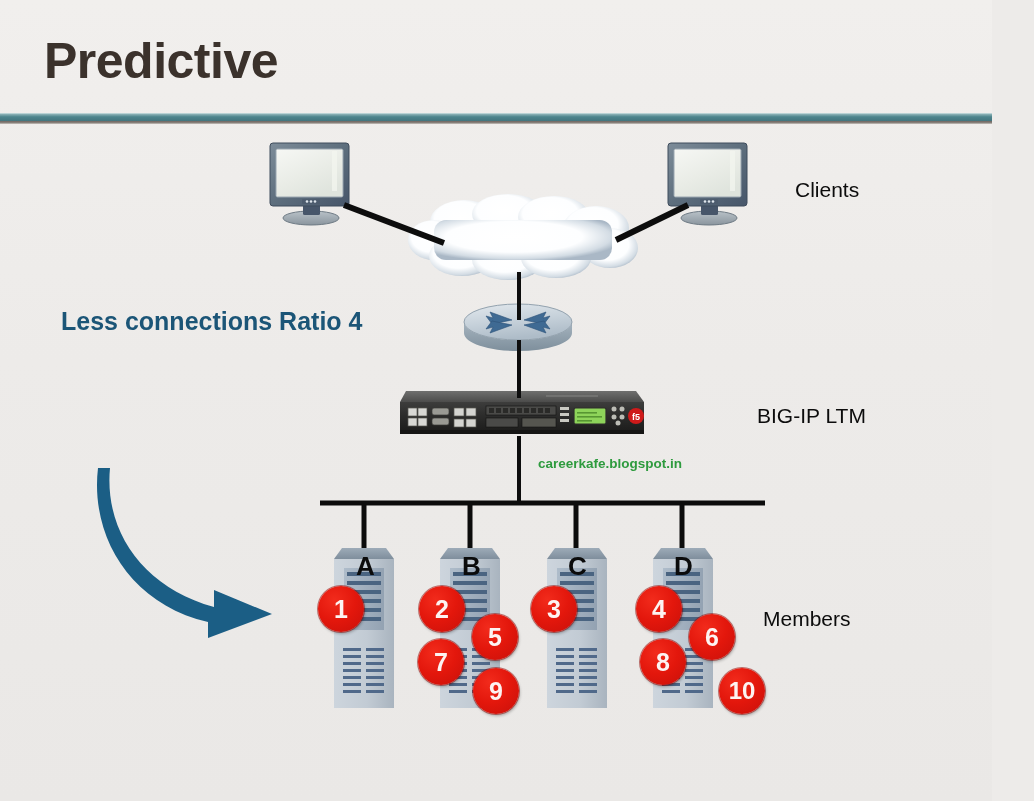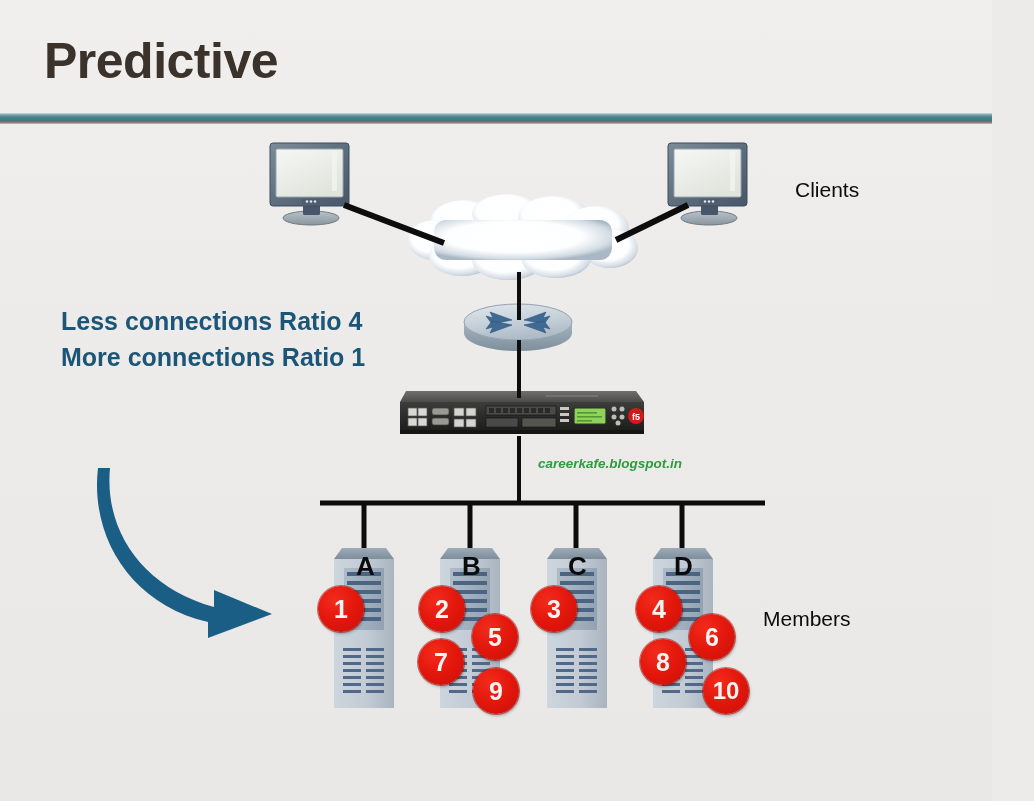--- a/index.html
+++ b/index.html
@@ -90,21 +90,20 @@
   }
 
   #watermark {
     position: absolute;
     left: 538px;
     top: 456px;
     font-size: 13.5px;
     font-weight: bold;
     color: #2e9b3e;
     white-space: nowrap;
-    font-style: italic;
   }
 
   
   svg.layer {
     position: absolute;
     left: 0;
     top: 0;
     width: 1034px;
     height: 801px;
     overflow: visible;
@@ -521,31 +520,31 @@
   <div id="badge-layer">
       <div class="badge" style="left: 318px; top: 586px; width: 46px; height: 46px; font-size: 25px;">1</div>
       <div class="badge" style="left: 419px; top: 586px; width: 46px; height: 46px; font-size: 25px;">2</div>
       <div class="badge" style="left: 472px; top: 614px; width: 46px; height: 46px; font-size: 25px;">5</div>
       <div class="badge" style="left: 418px; top: 639px; width: 46px; height: 46px; font-size: 25px;">7</div>
       <div class="badge" style="left: 473px; top: 668px; width: 46px; height: 46px; font-size: 25px;">9</div>
       <div class="badge" style="left: 531px; top: 586px; width: 46px; height: 46px; font-size: 25px;">3</div>
       <div class="badge" style="left: 636px; top: 586px; width: 46px; height: 46px; font-size: 25px;">4</div>
       <div class="badge" style="left: 689px; top: 614px; width: 46px; height: 46px; font-size: 25px;">6</div>
       <div class="badge" style="left: 640px; top: 639px; width: 46px; height: 46px; font-size: 25px;">8</div>
-      <div class="badge" style="left: 703px; top: 668px; width: 46px; height: 46px; font-size: 24px;">10</div>
+      <div class="badge" style="left: 719px; top: 668px; width: 46px; height: 46px; font-size: 24px;">10</div>
     </div>
 
   <div id="big-arrow">
     <svg viewBox="0 0 190 178" width="190" height="178">
       <path d="M14 6 C 8 70, 48 126, 118 145 L 118 128 L 176 152 L 112 176 L 112 160
                C 34 142, -6 74, 2 6 Z" fill="#1b5e85"></path>
     </svg>
   </div>
 
   <div id="ratio-block">
     <div>Less connections Ratio 4</div>
-    <div>More connections Ratio 1</div>
   </div>
 
   <div class="label-black" id="clients-label">Clients</div>
+  <div class="label-black" id="bigip-label">BIG-IP LTM</div>
   <div class="label-black" id="members-label">Members</div>
 
 </div>
 
 </body></html>

